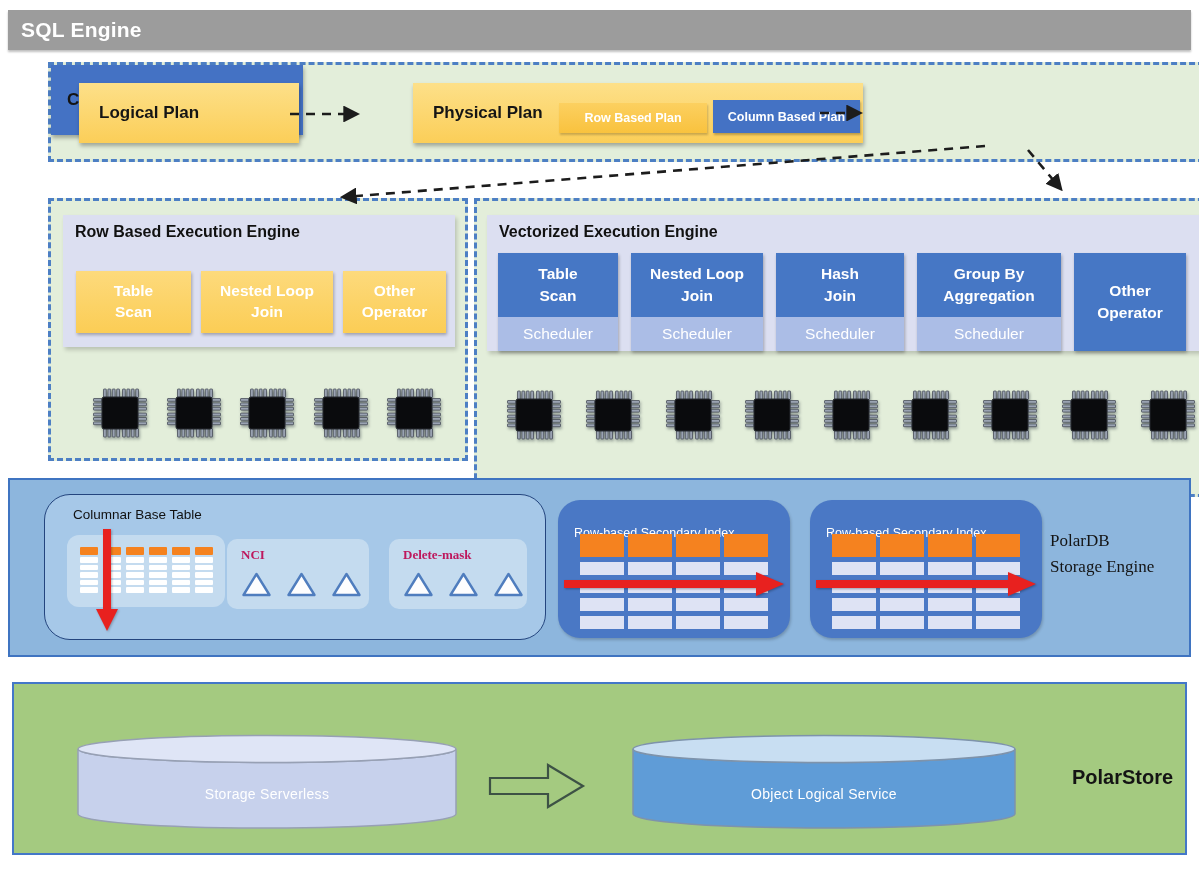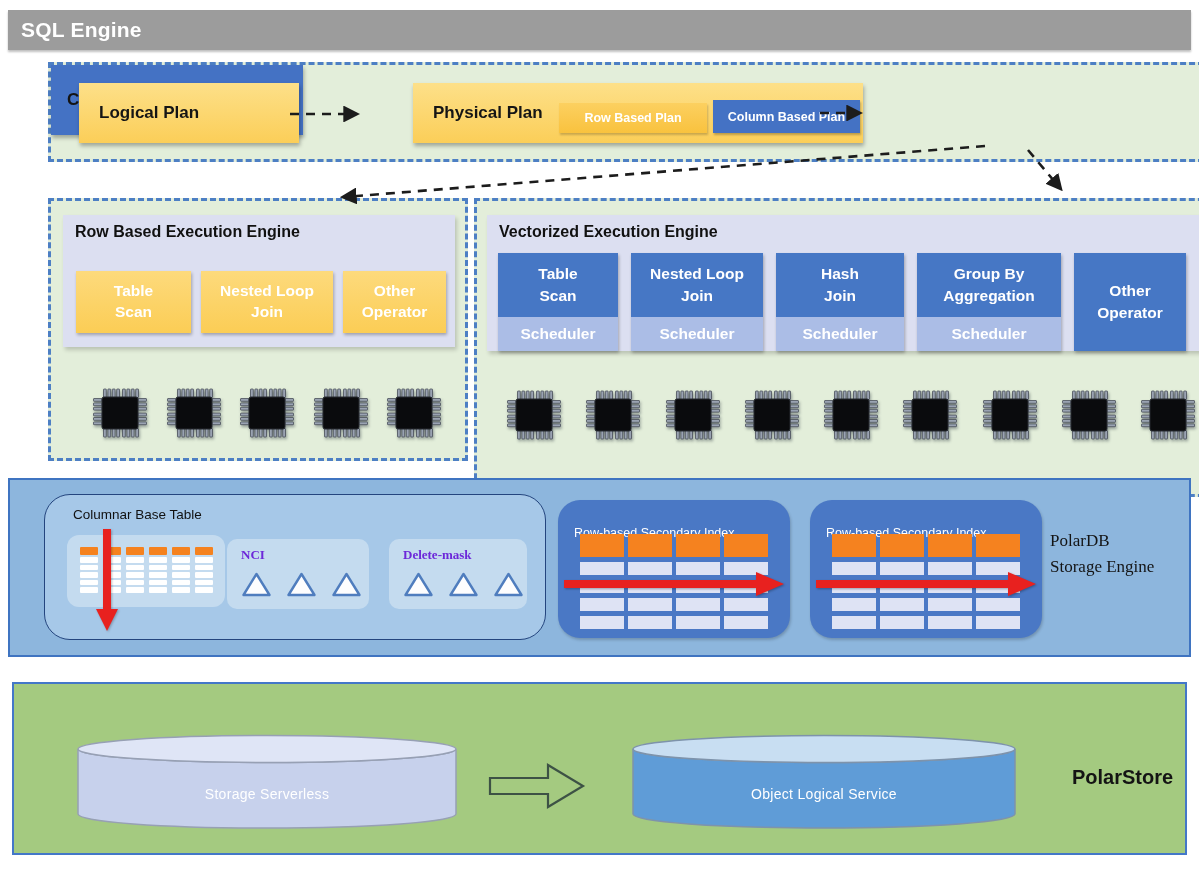--- a/index.html
+++ b/index.html
@@ -44,21 +44,21 @@
   .ops-row { position:absolute; left:13px; top:56px; display:flex; gap:10px; }
   .op { background:linear-gradient(180deg,#fdda7c,#fbcd55); color:#fff; font-size:15.5px; font-weight:600;
         display:flex; align-items:center; justify-content:center; text-align:center; white-space:pre-line;
         line-height:1.35; height:62px; box-shadow:1px 2px 3px rgba(0,0,0,.28); }
   .op.w1 { width:115px; } .op.w2 { width:132px; } .op.w3 { width:103px; }
 
   .vops-row { position:absolute; left:11px; top:38px; display:flex; gap:13px; }
   .vstack { display:flex; flex-direction:column; box-shadow:1px 2px 3px rgba(0,0,0,.28); }
   .vop { background:#4677c5; color:#fff; font-size:15.5px; font-weight:600; display:flex; align-items:center;
          justify-content:center; text-align:center; white-space:pre-line; line-height:1.4; height:64px; }
-  .sched { background:#abbde6; color:#fff; font-size:15.5px; font-weight:700; display:flex; align-items:center;
+  .sched { background:#abbde6; color:#fff; font-size:15.5px; font-weight:400; display:flex; align-items:center;
            justify-content:center; height:34px; }
   .vw1{width:120px;} .vw2{width:132px;} .vw3{width:128px;} .vw4{width:144px;}
   .vop.other { width:112px; height:98px; box-shadow:1px 2px 3px rgba(0,0,0,.28); }
 
   .chips-row { position:absolute; display:flex; justify-content:space-between; }
   .row-engine    .chips-row { left:40px; top:185px; width:352px; }
   .vector-engine .chips-row { left:28px; top:187px; width:692px; }
   .chip { filter:drop-shadow(1.5px 2.5px 1.5px rgba(40,50,60,.45)); }
   .pin { fill:#9aa3b2; stroke:#3c424d; stroke-width:.7; }
   .chip-body { fill:#0a0b0d; stroke:#262a31; }
@@ -72,21 +72,21 @@
   .icon-box { position:absolute; background:#c4dbef; border-radius:10px; }
   .base-table { left:22px; top:40px; width:158px; height:72px; border-radius:12px; }
   .ct-grid { position:absolute; left:13px; top:12px; display:flex; gap:5px; }
   .ct-col { display:flex; flex-direction:column; gap:2px; width:18px; }
   .ct-head { height:8px; background:#f5821f; border-radius:1px; }
   .ct-cell { height:5.5px; background:#fff; border-radius:1px; }
   .red-down-arrow { position:absolute; left:27px; top:-6px; z-index:3; filter:drop-shadow(1px 1px 1px rgba(0,0,0,.25)); }
   .nci-box { left:182px; top:44px; width:142px; height:70px; }
   .dm-box  { left:344px; top:44px; width:138px; height:70px; }
   .serif-label { position:absolute; left:14px; top:8px; font-family:"Liberation Serif", serif; font-weight:700;
-                 font-size:13px; color:#6d28d9; }
+                 font-size:13px; color:#be185d; }
   .tri-row { position:absolute; left:14px; top:32px; display:flex; gap:14px; }
   .tri polygon { fill:#fdfdfe; stroke:#4f7dbe; stroke-width:2.4; stroke-linejoin:round; }
 
   .sec-index { position:absolute; top:20px; width:232px; height:138px; background:#4a78c5; border-radius:22px;
                box-shadow:1px 2px 3px rgba(0,0,0,.2); }
   .si1 { left:548px; } .si2 { left:800px; }
   .si-label { position:absolute; left:16px; top:26px; font-size:12.5px; color:#ffffff; }
   .rt { position:absolute; left:22px; top:34px; }
   .rt-row { display:flex; gap:4px; margin-bottom:5px; }
   .rt-hcell { width:44px; height:23px; background:#f5821f; }

